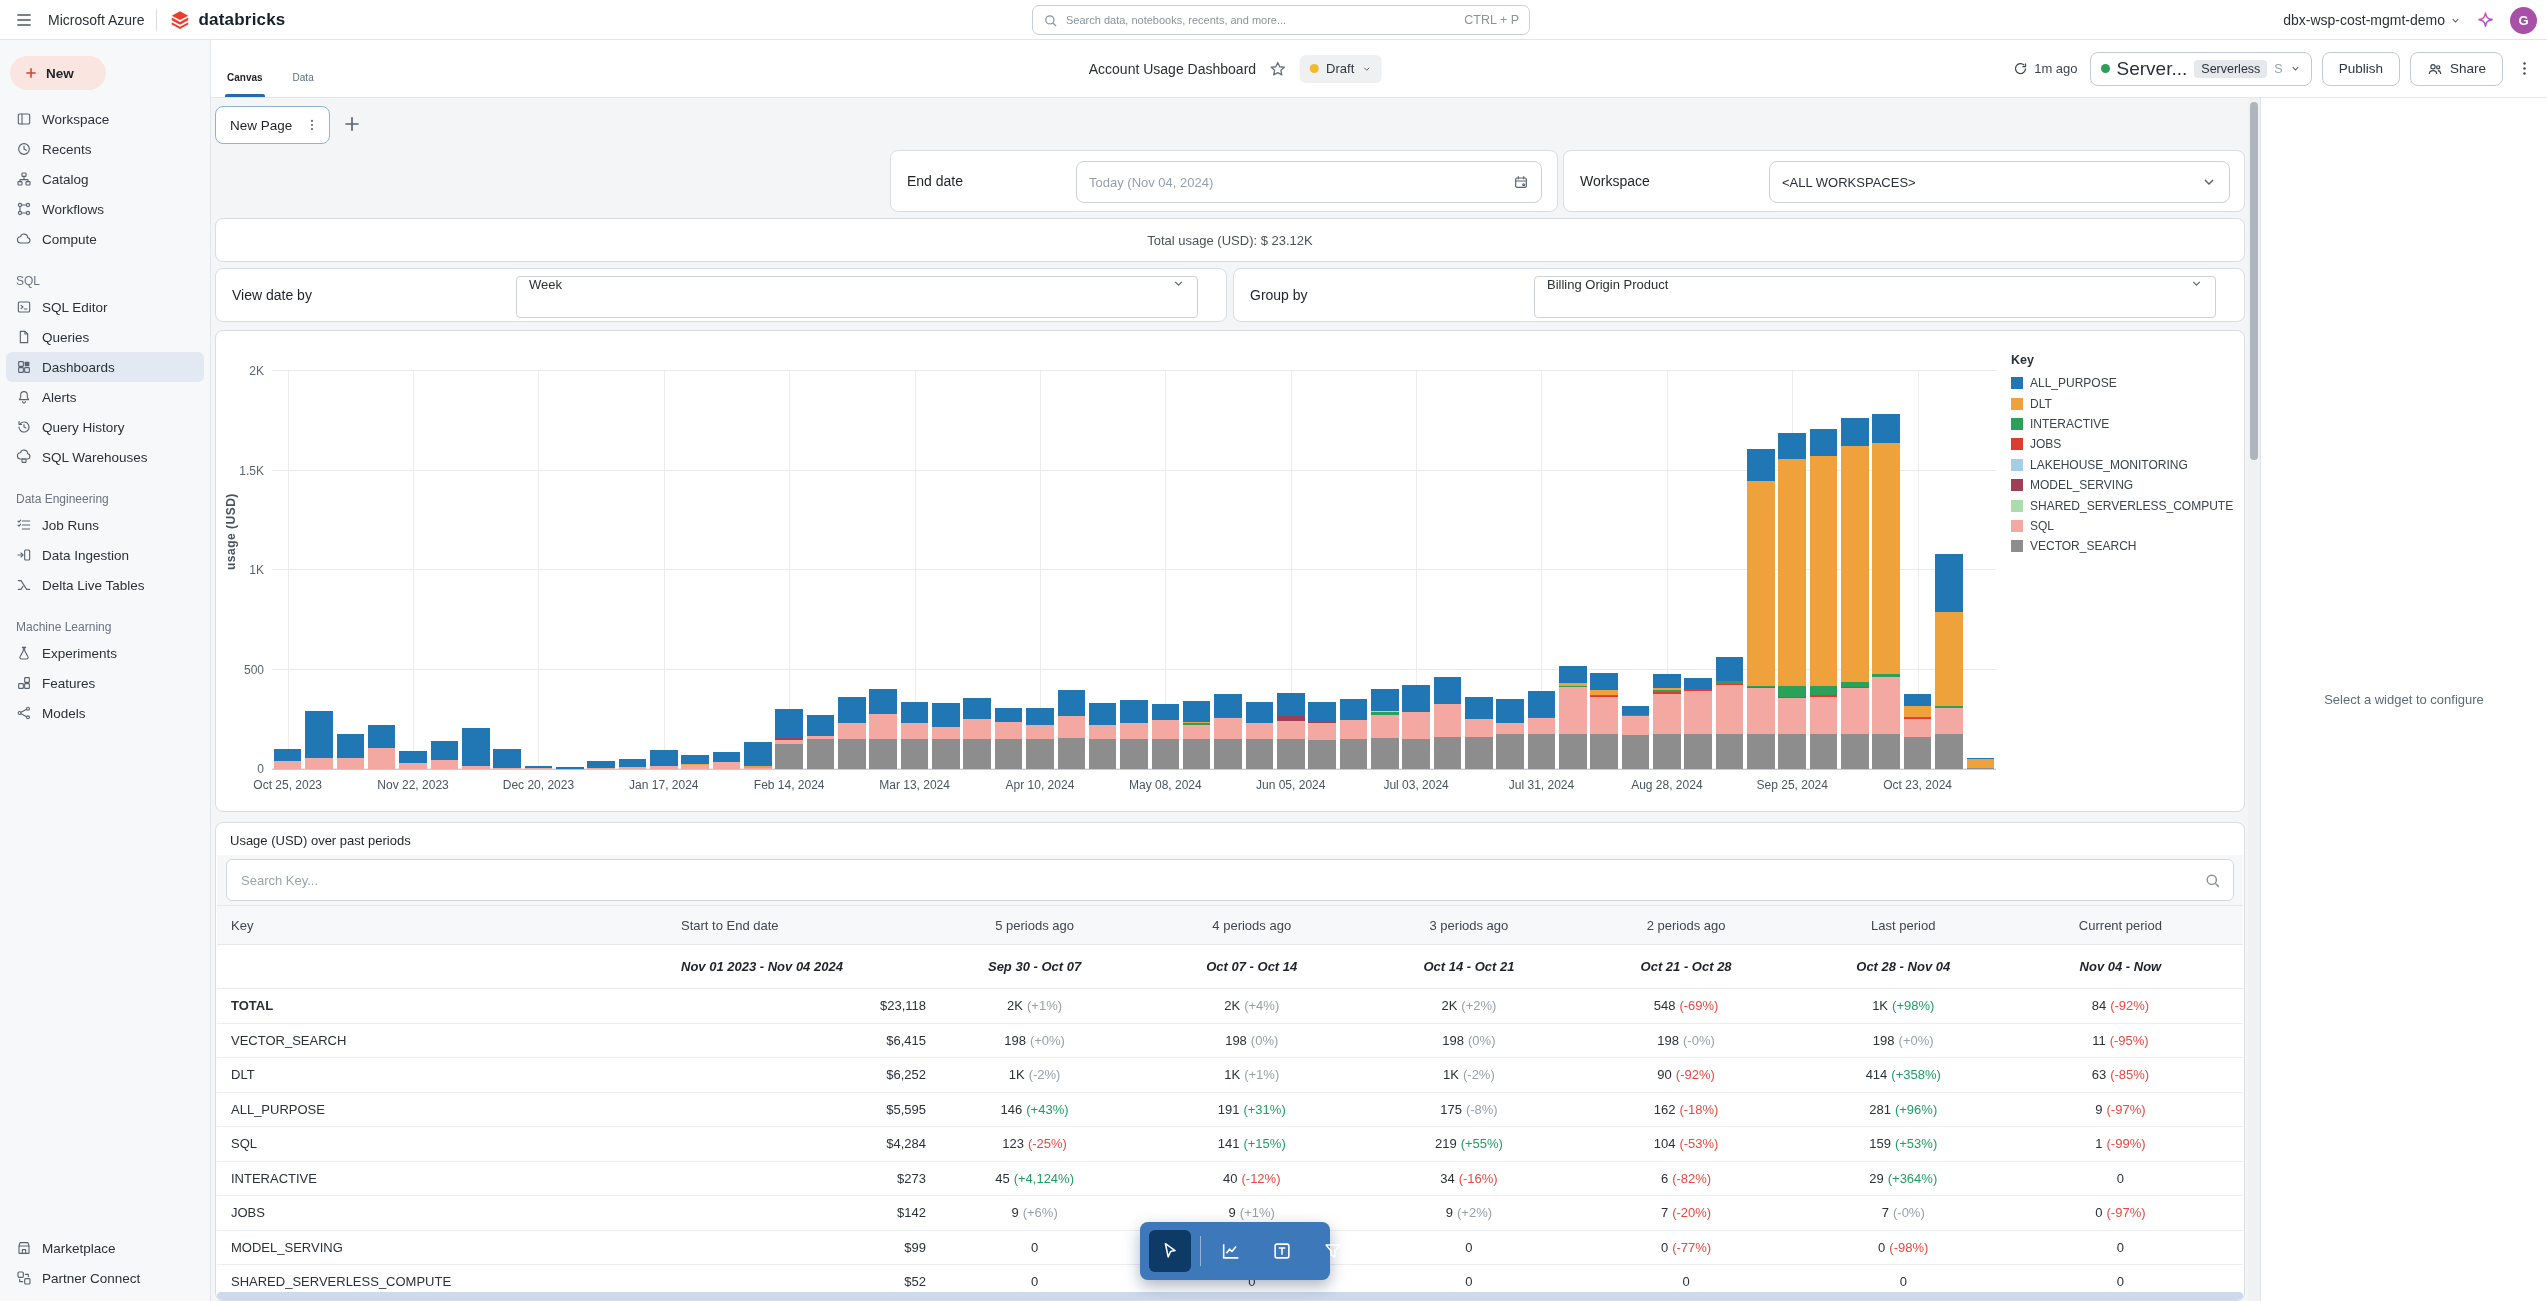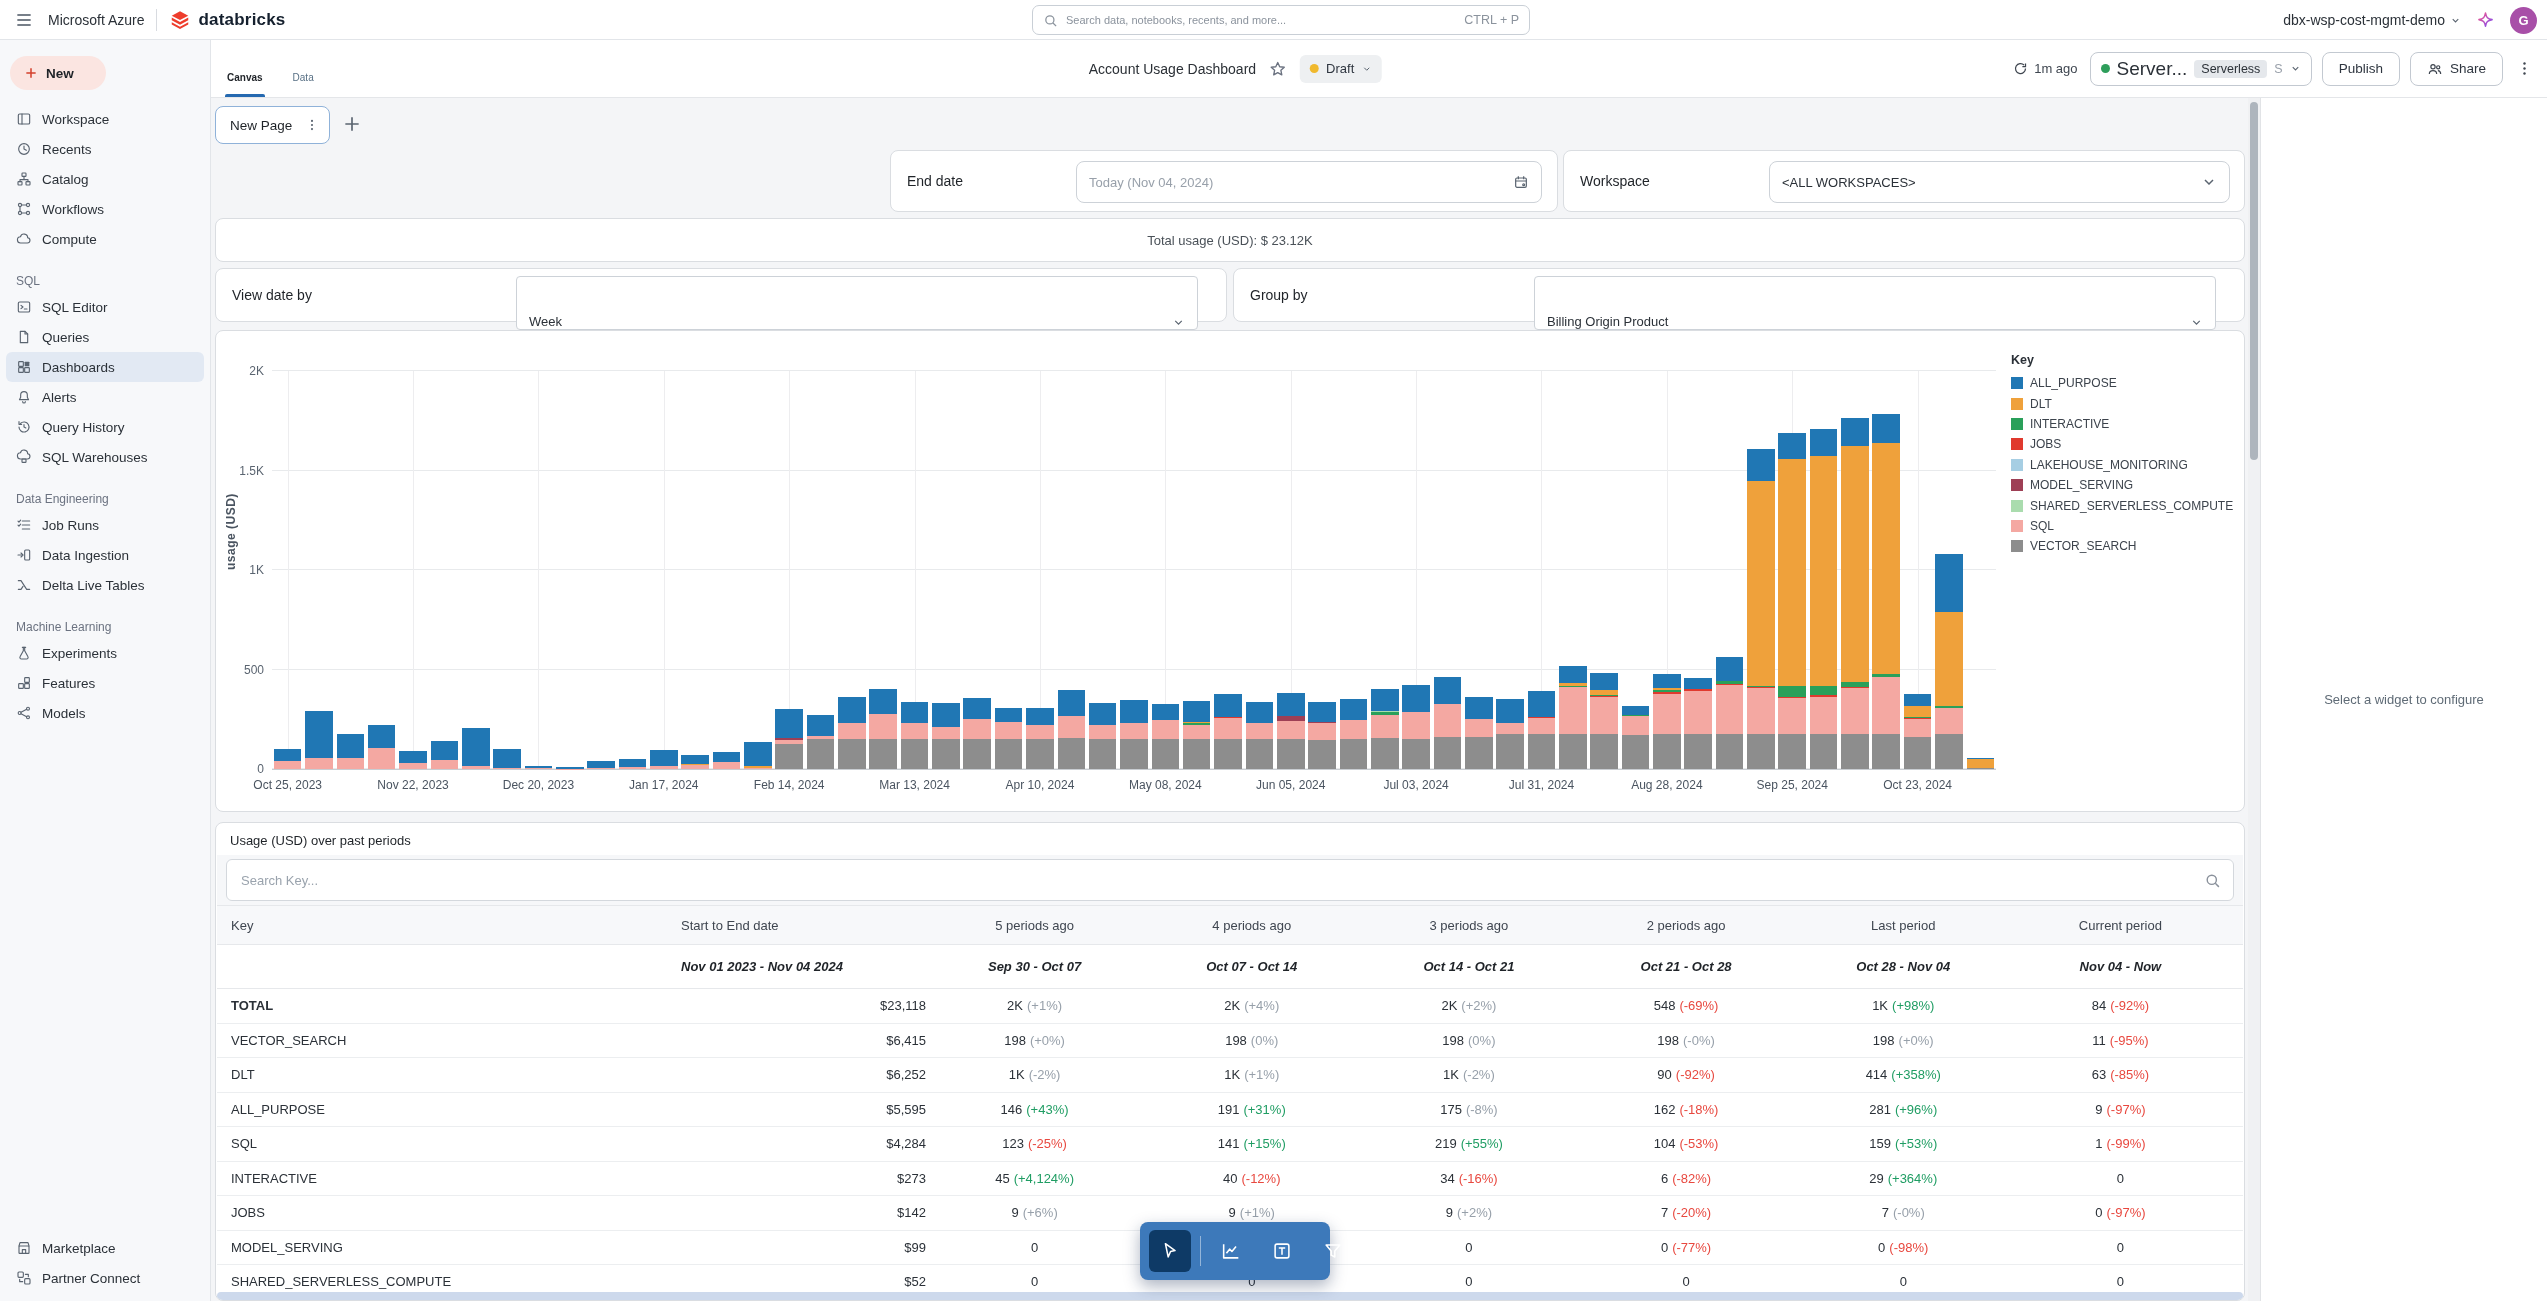--- a/index.html
+++ b/index.html
@@ -69,21 +69,21 @@
   .filter-label { position:absolute; left:16px; top:0; height:100%; display:flex; align-items:center; font-size:14px; color:#1f2328; }
   .filter-input { position:absolute; top:10px; height:42px; border:1px solid #cdd2d8; border-radius:8px; background:#fff; display:flex; align-items:center; padding:0 12px; }
   .filter-input .val { flex:1; font-size:13px; color:#98a0aa; }
   .filter-input .val.dark { color:#2b3138; }
   .filter-input svg { width:16px; height:16px; color:#5a6470; }
 
   #total-card { top:120px; left:4px; width:2030px; height:44px; display:flex; align-items:center; justify-content:center; }
   #total-card .lbl { font-size:13px; color:#4a5158; }
 
   .ctrl-card { top:170px; height:54px; }
-  .ctrl-select { position:absolute; top:7px; height:54px; border:1px solid #cdd2d8; border-radius:4px; background:#fff; display:flex; align-items:flex-end; padding:0 12px; }
+  .ctrl-select { position:absolute; top:7px; height:42px; border:1px solid #cdd2d8; border-radius:4px; background:#fff; display:flex; align-items:flex-start; padding:0 12px; }
   .ctrl-select .val { flex:1; font-size:13px; color:#2b3138; }
   .ctrl-select svg { width:13px; height:13px; color:#5a6470; }
 
   
   #chart-card { left:4px; top:232px; width:2030px; height:482px; }
   #plot { position:absolute; left:56px; top:40px; width:1724px; height:398px; }
   .gridline-h { position:absolute; left:0; right:0; height:1px; background:#e8eaec; }
   .gridline-v { position:absolute; top:0; bottom:0; width:1px; background:#ededef; }
   .ytick { position:absolute; right:calc(100% + 8px); transform:translateY(-50%); font-size:12px; color:#5a6470; white-space:nowrap; }
   .xlab { position:absolute; top:calc(100% + 9px); transform:translateX(-50%); font-size:12px; color:#4a5460; white-space:nowrap; }

